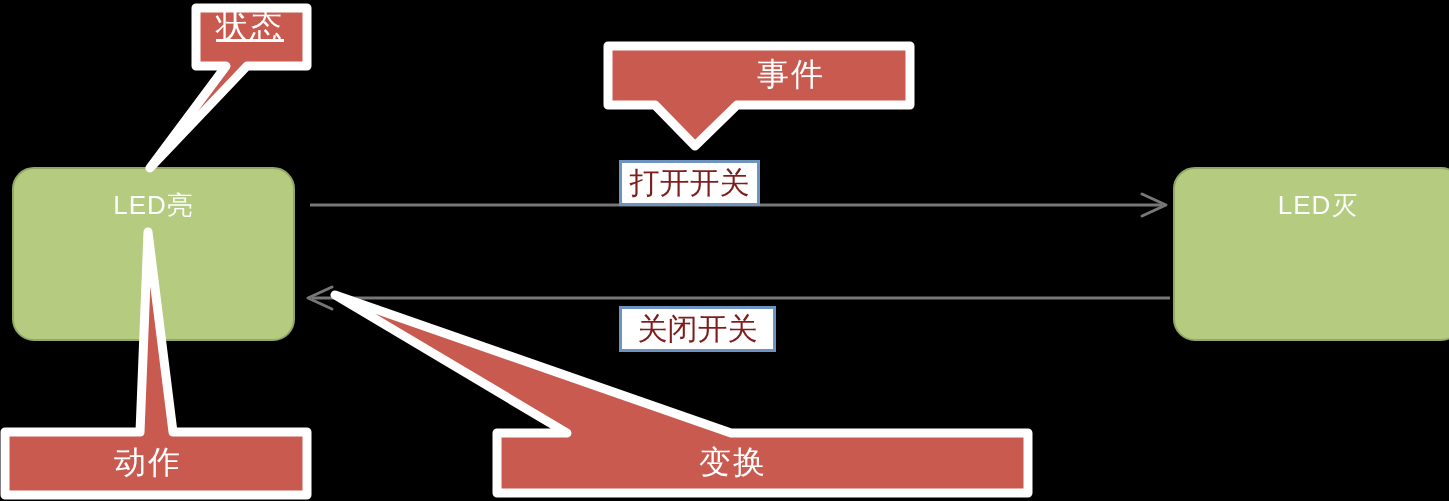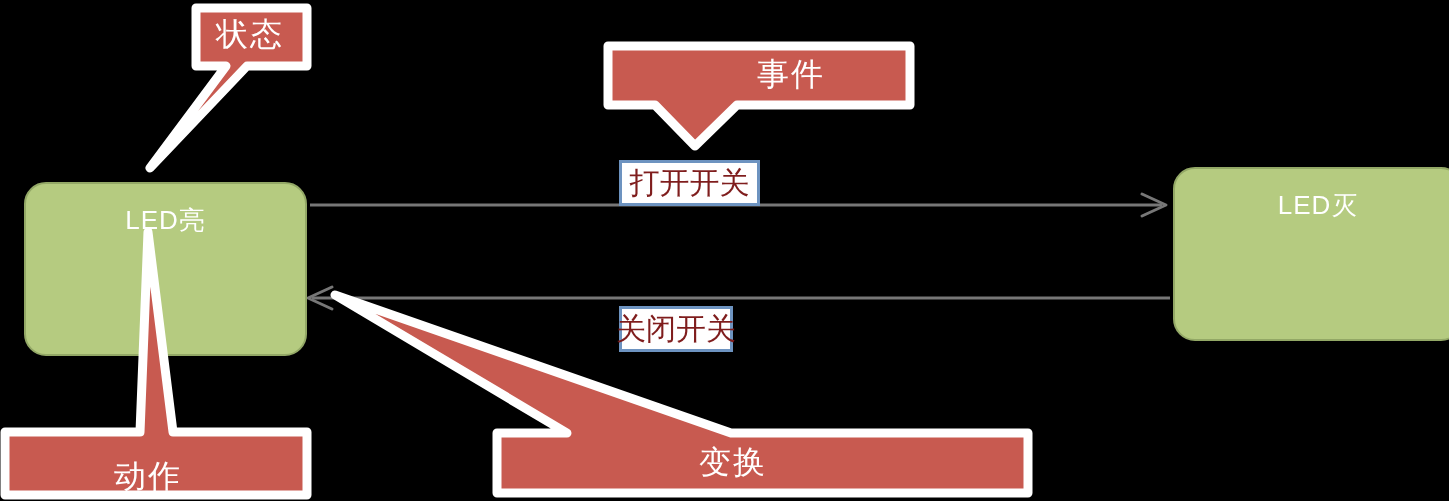--- a/index.html
+++ b/index.html
@@ -20,50 +20,50 @@
     box-sizing:border-box;
     display:flex;align-items:center;justify-content:center;
   }
   .state-box .state-label{
     color:#ffffff;
     font-size:26px;
     letter-spacing:1px;
     margin-top:-98px;
     white-space:nowrap;
   }
-  #state-on{left:24px;top:167px;width:283px;height:174px;margin-top:15px;}
+  #state-on{left:12px;top:167px;width:283px;height:174px;}
   #state-off{left:1173px;top:167px;width:290px;height:174px;}
 
   
   .evt-label{
     position:absolute;
     background:#ffffff;
     border:3px solid #6d93c0;
     box-sizing:border-box;
     display:flex;align-items:center;justify-content:center;
     color:#7f1d1d;
     font-size:30px;
     white-space:nowrap;
     line-height:1;
   }
   #label-open{left:619px;top:160px;width:141px;height:46px;}
-  #label-close{left:619px;top:306px;width:114px;height:46px;}
+  #label-close{left:619px;top:306px;width:157px;height:46px;}
 
   
   .callout-text{
     position:absolute;
     color:#ffffff;
     font-size:32px;
     white-space:nowrap;
     letter-spacing:2px;
     pointer-events:none;
   }
-  #txt-state{left:216px;top:13px;}
+  #txt-state{left:216px;top:5px;text-decoration:underline;}
   #txt-event{left:757px;top:53px;}
-  #txt-action{left:114px;top:455px;}
+  #txt-action{left:114px;top:441px;}
   #txt-transform{left:699px;top:441px;}
 </style>
 </head>
 <body>
 
 <div id="stage">
 
   <svg class="layer" viewBox="0 0 1449 501" xmlns="http://www.w3.org/2000/svg">
 
     <g>

